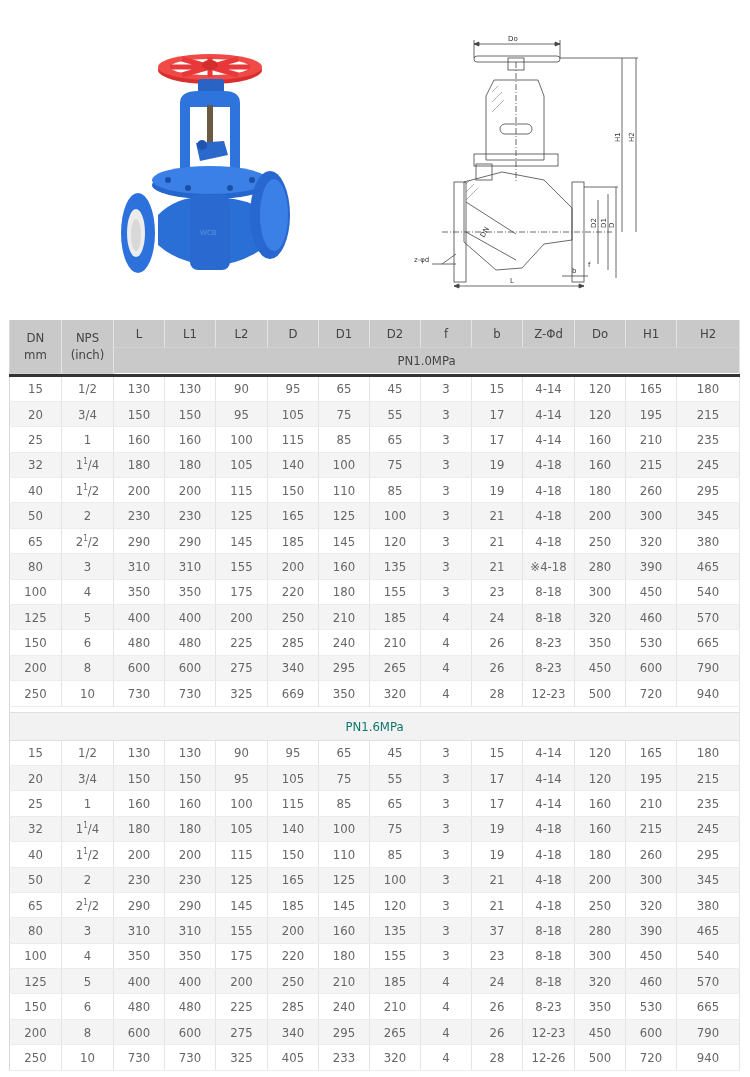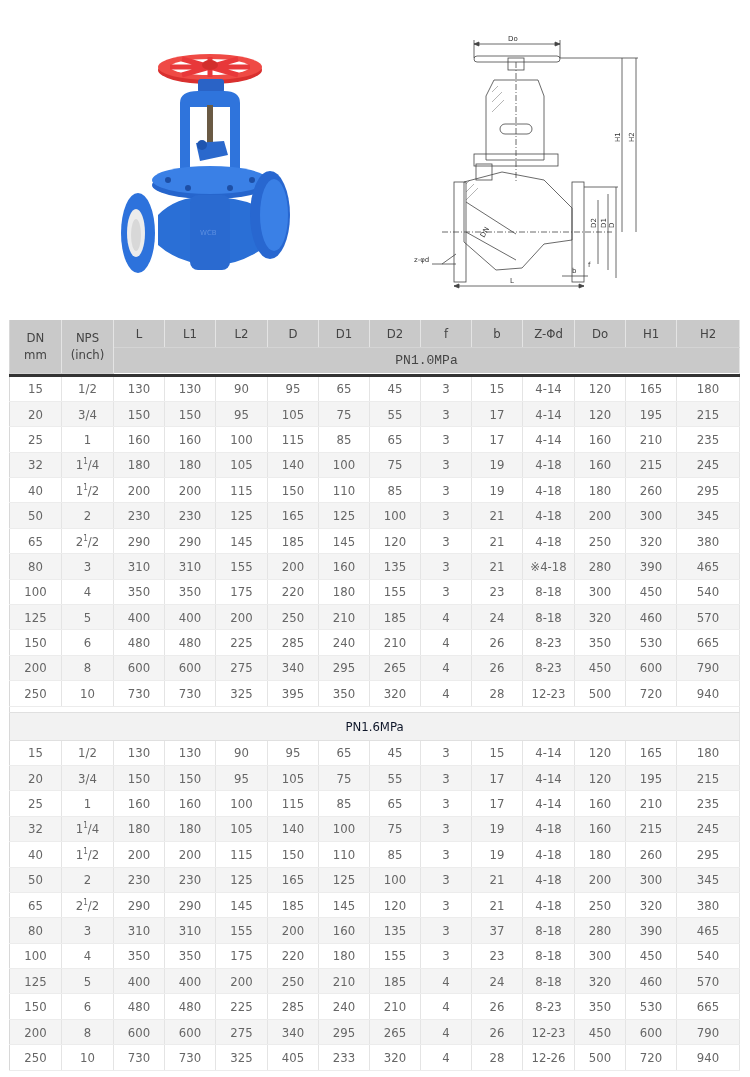--- a/index.html
+++ b/index.html
@@ -5,28 +5,28 @@
   html, body { margin:0; padding:0; background:#ffffff; }
   body { width:750px; height:1077px; position:relative; overflow:hidden; font-family:"DejaVu Sans", sans-serif; color:#555; }
   .images { position:absolute; left:0; top:0; width:750px; height:310px; }
   .photo { position:absolute; left:118px; top:45px; width:175px; height:240px; }
   .drawing { position:absolute; left:412px; top:32px; width:240px; height:262px; }
 
   .spec-table { position:absolute; left:9px; top:320px; width:730px; border-collapse:collapse; table-layout:fixed; font-family:"DejaVu Sans Condensed","DejaVu Sans", sans-serif; font-size:13px; color:#666; border-left:1px solid #d8d8d8; border-right:1px solid #d8d8d8; border-bottom:1px solid #d0d0d0; }
   .spec-table td, .spec-table th { text-align:center; padding:0; border-right:1px solid #e4e4e4; font-weight:normal; white-space:nowrap; }
   .spec-table th { background:#c9c9c9; color:#444; font-size:13px; }
   .hdr1 th { height:27px; border-bottom:1px solid #d4d4d4; }
-  .hdr2 th { height:25px;font-family:Liberation Mono, monospace; }
+  .hdr2 th { height:25px; }
   .hdr-rowspan { line-height:17px; }
   .thick-line td { height:0; padding:0; border-bottom:3px solid #333; }
   .spec-table tbody tr.data td { height:24.4px; border-bottom:1px solid #ececec; }
   .spec-table tbody tr.data:nth-child(odd) td { background:#ffffff; }
   .spec-table tbody tr.data.alt td { background:#f4f4f4; }
   .sep td { height:5px; background:#fff; border-bottom:1px solid #e0e0e0; }
-  .section2 td { height:27px; background:#f2f2f2; color:#0f172a; font-size:13px; border-bottom:1px solid #e0e0e0; }
+  .section2 td { height:27px; background:#f2f2f2; color:#0f766e; font-size:13px; border-bottom:1px solid #e0e0e0; }
   sup { font-size:8px; vertical-align:5px; }
 </style>
 </head>
 <body>
 
 <div class="images">
 
   <svg class="photo" viewBox="0 0 175 240">
 
     <ellipse cx="92" cy="25" rx="52" ry="14" fill="#d9302f"></ellipse>
@@ -354,21 +354,21 @@
         <td>450</td>
         <td>600</td>
         <td>790</td>
       </tr>
       <tr class="data">
         <td>250</td>
         <td>10</td>
         <td>730</td>
         <td>730</td>
         <td>325</td>
-        <td>395</td>
+        <td>669</td>
         <td>350</td>
         <td>320</td>
         <td>4</td>
         <td>28</td>
         <td>12-23</td>
         <td>500</td>
         <td>720</td>
         <td>940</td>
       </tr>
       <tr class="sep">

